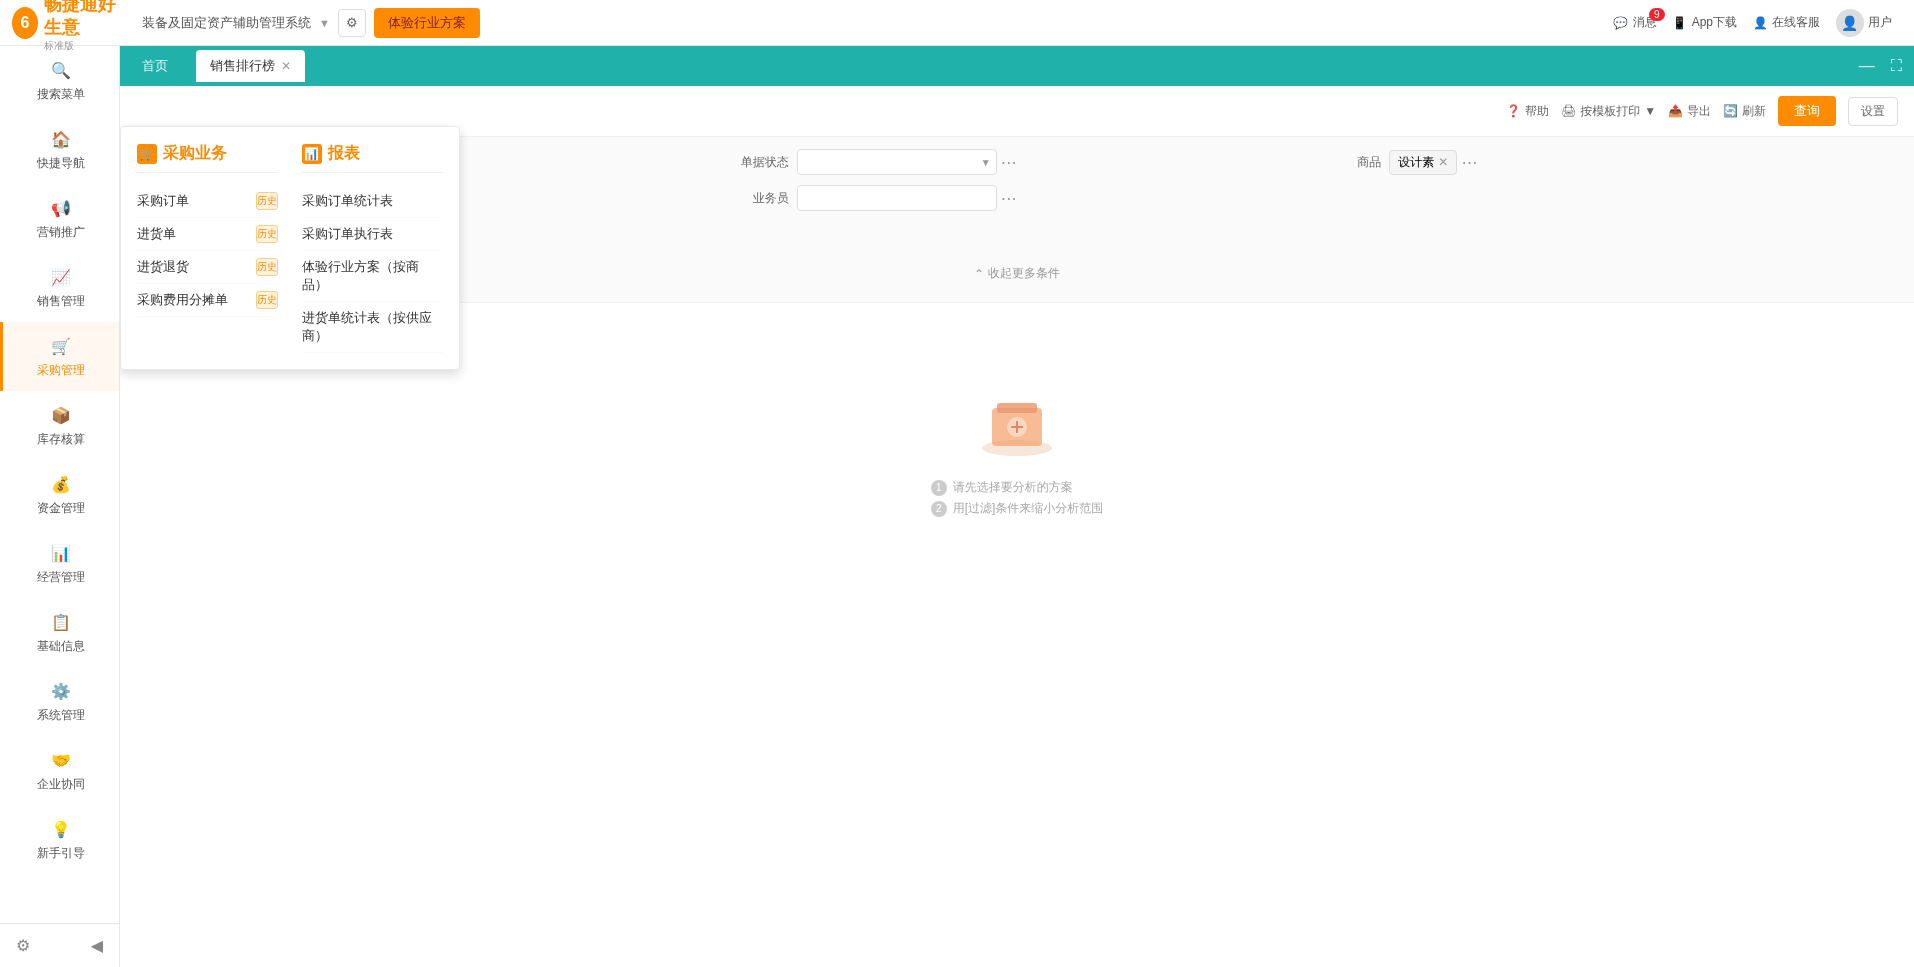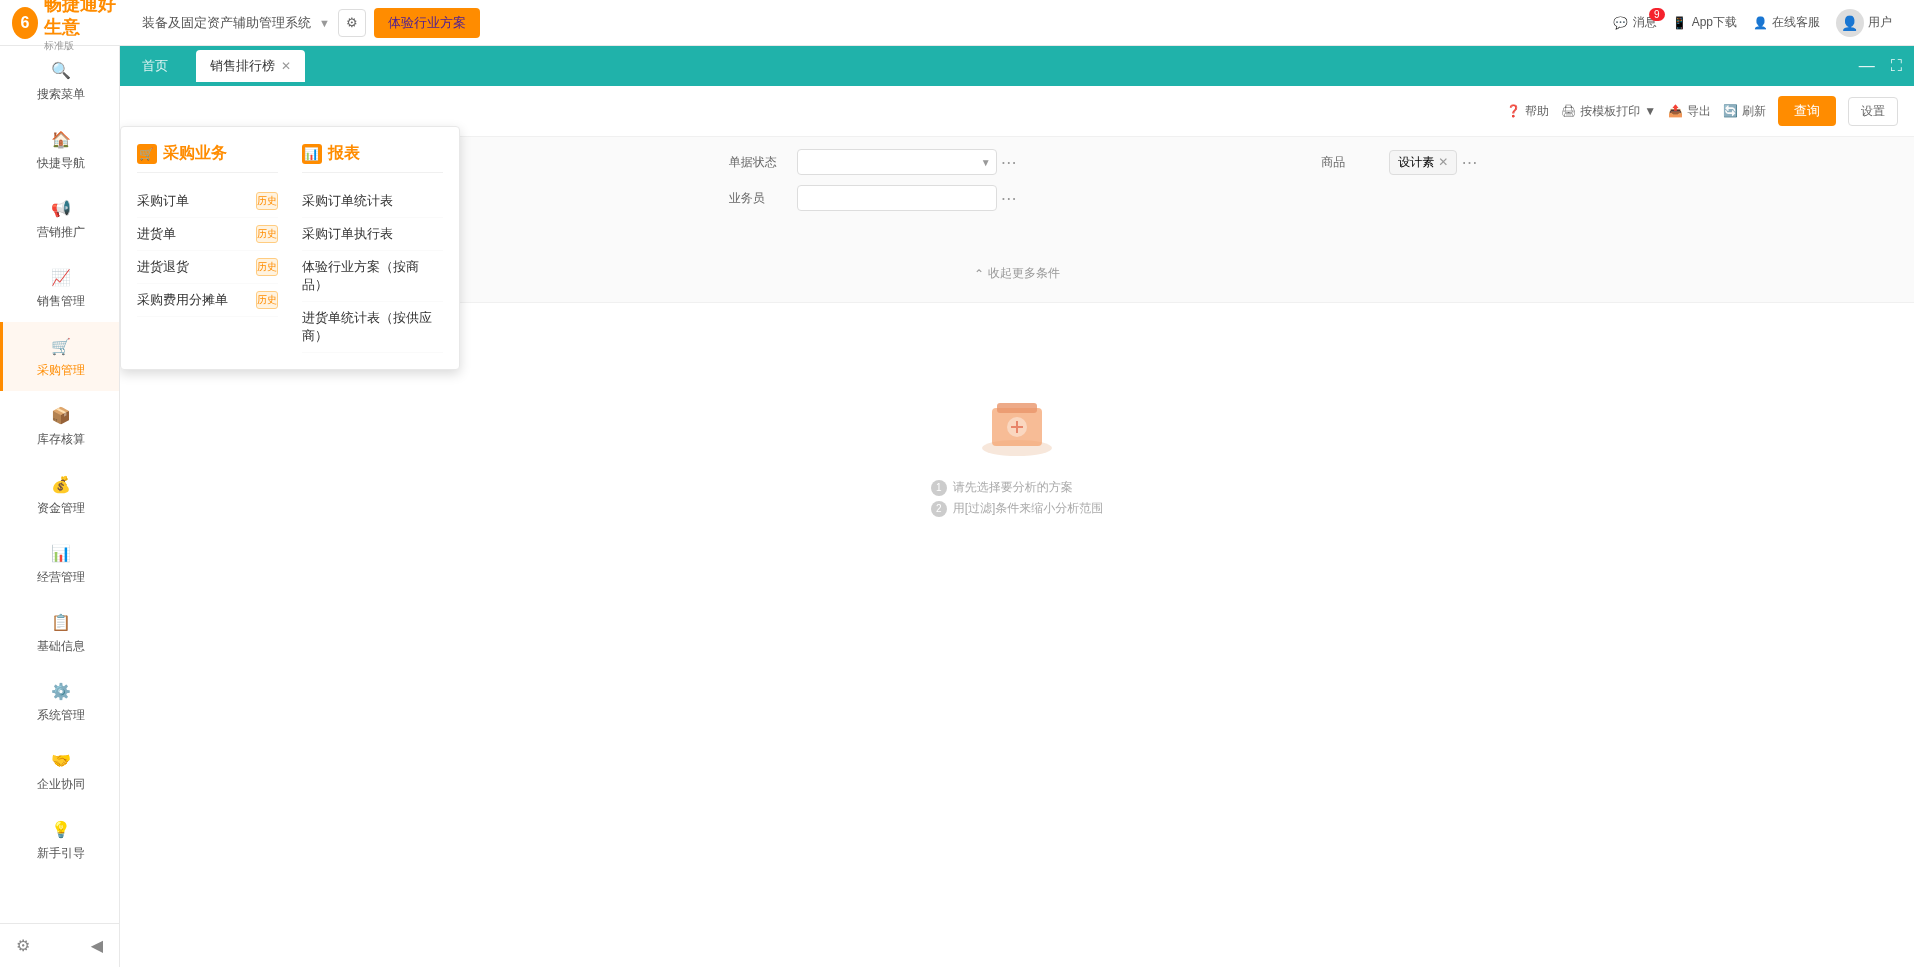--- a/index.html
+++ b/index.html
@@ -56,21 +56,21 @@
     .sys-title-arrow { color: #999; font-size: 11px; }
     .sys-title-gear {
       width: 28px; height: 28px;
       border: 1px solid #ddd;
       border-radius: 4px;
       display: flex; align-items: center; justify-content: center;
       color: #666; cursor: pointer;
     }
     .industry-btn {
       background: #ff8c00;
-      color: #4c1d95;
+      color: #7f1d1d;
       border: none;
       border-radius: 4px;
       padding: 6px 14px;
       cursor: pointer;
       font-size: 13px;
     }
 
     .header-right {
       display: flex;
       align-items: center;
@@ -256,20 +256,21 @@
       display: flex;
       align-items: center;
       gap: 8px;
       flex: 1;
     }
     .filter-label {
       color: #666;
       font-size: 12px;
       white-space: nowrap;
       min-width: 60px;
+      text-align: right;
     }
     .filter-control {
       flex: 1;
       display: flex;
       align-items: center;
       gap: 4px;
     }
     .filter-input {
       border: 1px solid #ddd;
       border-radius: 4px;

